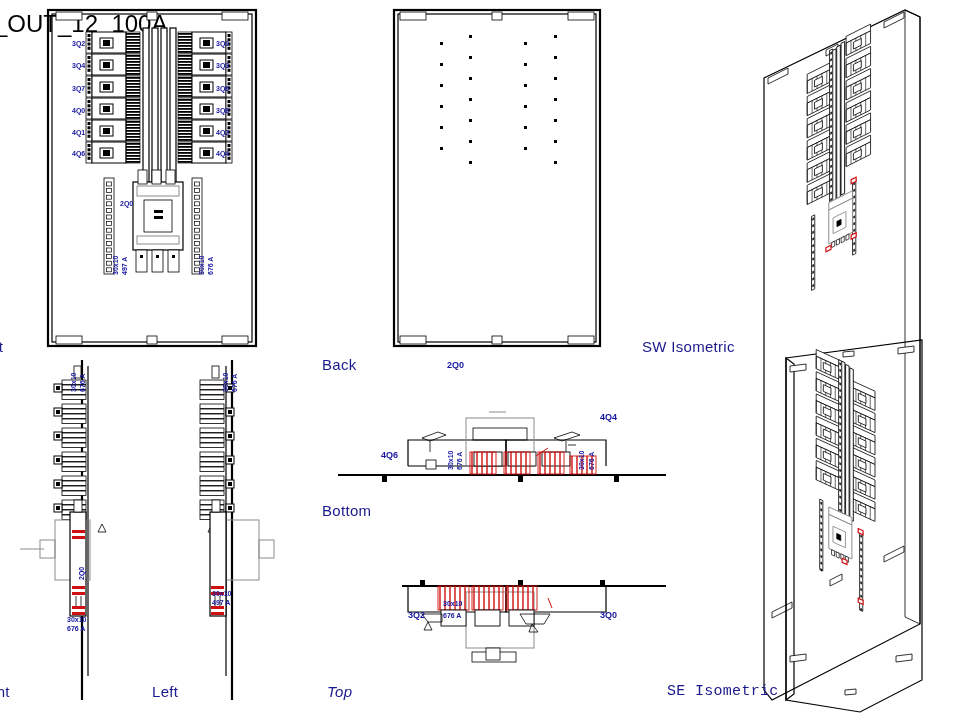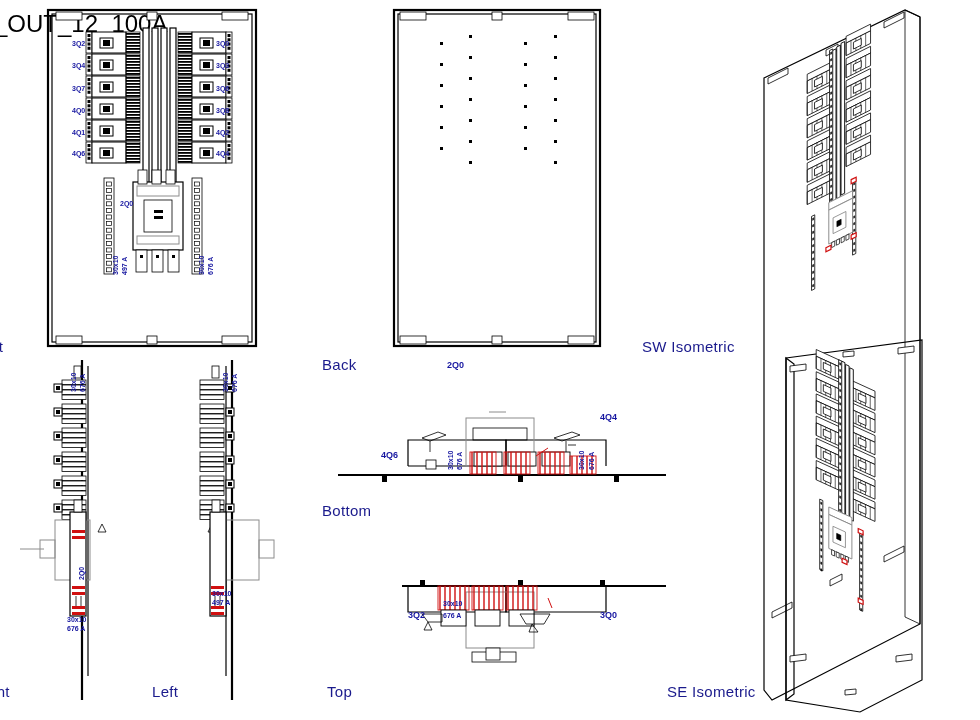--- a/index.html
+++ b/index.html
@@ -804,21 +804,21 @@
     <path class="ln thin" d="M422,614 L442,614 L442,622 L428,622 Z" fill="#fff"></path>
     <path class="ln thin" d="M428,622 L424,630 L432,630 Z" fill="#fff"></path>
     <path class="ln thin" d="M520,614 L550,614 L544,624 L526,624 Z" fill="#fff"></path>
     <path class="ln thin" d="M532,624 L529,632 L538,632 Z" fill="#fff"></path>
     <line class="red" x1="548" y1="598" x2="552" y2="608"></line>
   </svg>
   <div class="tag big" style="left:408px;top:610px;">3Q2</div>
   <div class="tag big" style="left:600px;top:610px;">3Q0</div>
   <div class="tag" style="left:443px;top:600px;">30x10</div>
   <div class="tag" style="left:443px;top:612px;">676 A</div>
-  <div class="vlabel" style="left:327px;top:683px;">Top</div>
+  <div class="vlabel" style="left:327px;top:683px;font-style:italic;">Top</div>
 
   <svg width="980" height="720">
     <polygon class="ln med" points="786,358 922,340 922,680 860,712 786,700" fill="#fff"></polygon>
     <polygon class="ln med" points="786,358 786,700 794,694 794,364" fill="#fff"></polygon>
     <polygon class="ln thin wht" points="790,366 806,364 806,370 790,372"></polygon>
     <polygon class="ln thin wht" points="898,348 914,346 914,352 898,354"></polygon>
     <polygon class="ln thin wht" points="790,656 806,654 806,660 790,662"></polygon>
     <polygon class="ln thin wht" points="896,656 912,654 912,660 896,662"></polygon>
     <polygon class="ln thin wht" points="843,352 854,351 854,356 843,357"></polygon>
     <polygon class="ln thin wht" points="845,690 856,689 856,694 845,695"></polygon>
@@ -977,15 +977,15 @@
         <polygon points="836.654,533.3624 840.812,535.2632 840.812,540.6504 836.654,538.7496" fill="#000" stroke="#000" stroke-width="0.6"></polygon>
         <polygon points="831.572,549.6872 834.575,551.0600000000001 834.575,556.0328000000001 831.572,554.66" fill="#fff" stroke="#000" stroke-width="0.7"></polygon>
         <polygon points="836.192,551.7992 839.195,553.172 839.195,558.1448 836.192,556.772" fill="#fff" stroke="#000" stroke-width="0.7"></polygon>
         <polygon points="840.812,553.9112 843.815,555.284 843.815,560.2568 840.812,558.884" fill="#fff" stroke="#000" stroke-width="0.7"></polygon>
         <polygon points="845.432,556.0232 848.435,557.396 848.435,562.3688 845.432,560.996" fill="#fff" stroke="#000" stroke-width="0.7"></polygon>
         <polygon points="858.2,528.56 863.1,530.8 863.1,534.87 858.2,532.63" fill="#fff" stroke="#d01010" stroke-width="1.2"></polygon>
         <polygon points="858.2,598.12 863.1,600.36 863.1,604.4300000000001 858.2,602.19" fill="#fff" stroke="#d01010" stroke-width="1.2"></polygon>
         <polygon points="842.1,558.2 847,560.44 847,564.51 842.1,562.27" fill="#fff" stroke="#d01010" stroke-width="1.2"></polygon>
       </g>
   </svg>
-  <div class="vlabel" style="left:667px;top:683px;">SE Isometric</div>
+  <div class="vlabel" style="left:667px;top:683px;font-family:Liberation Mono, monospace;">SE Isometric</div>
 
 </div>
 
 </body></html>

